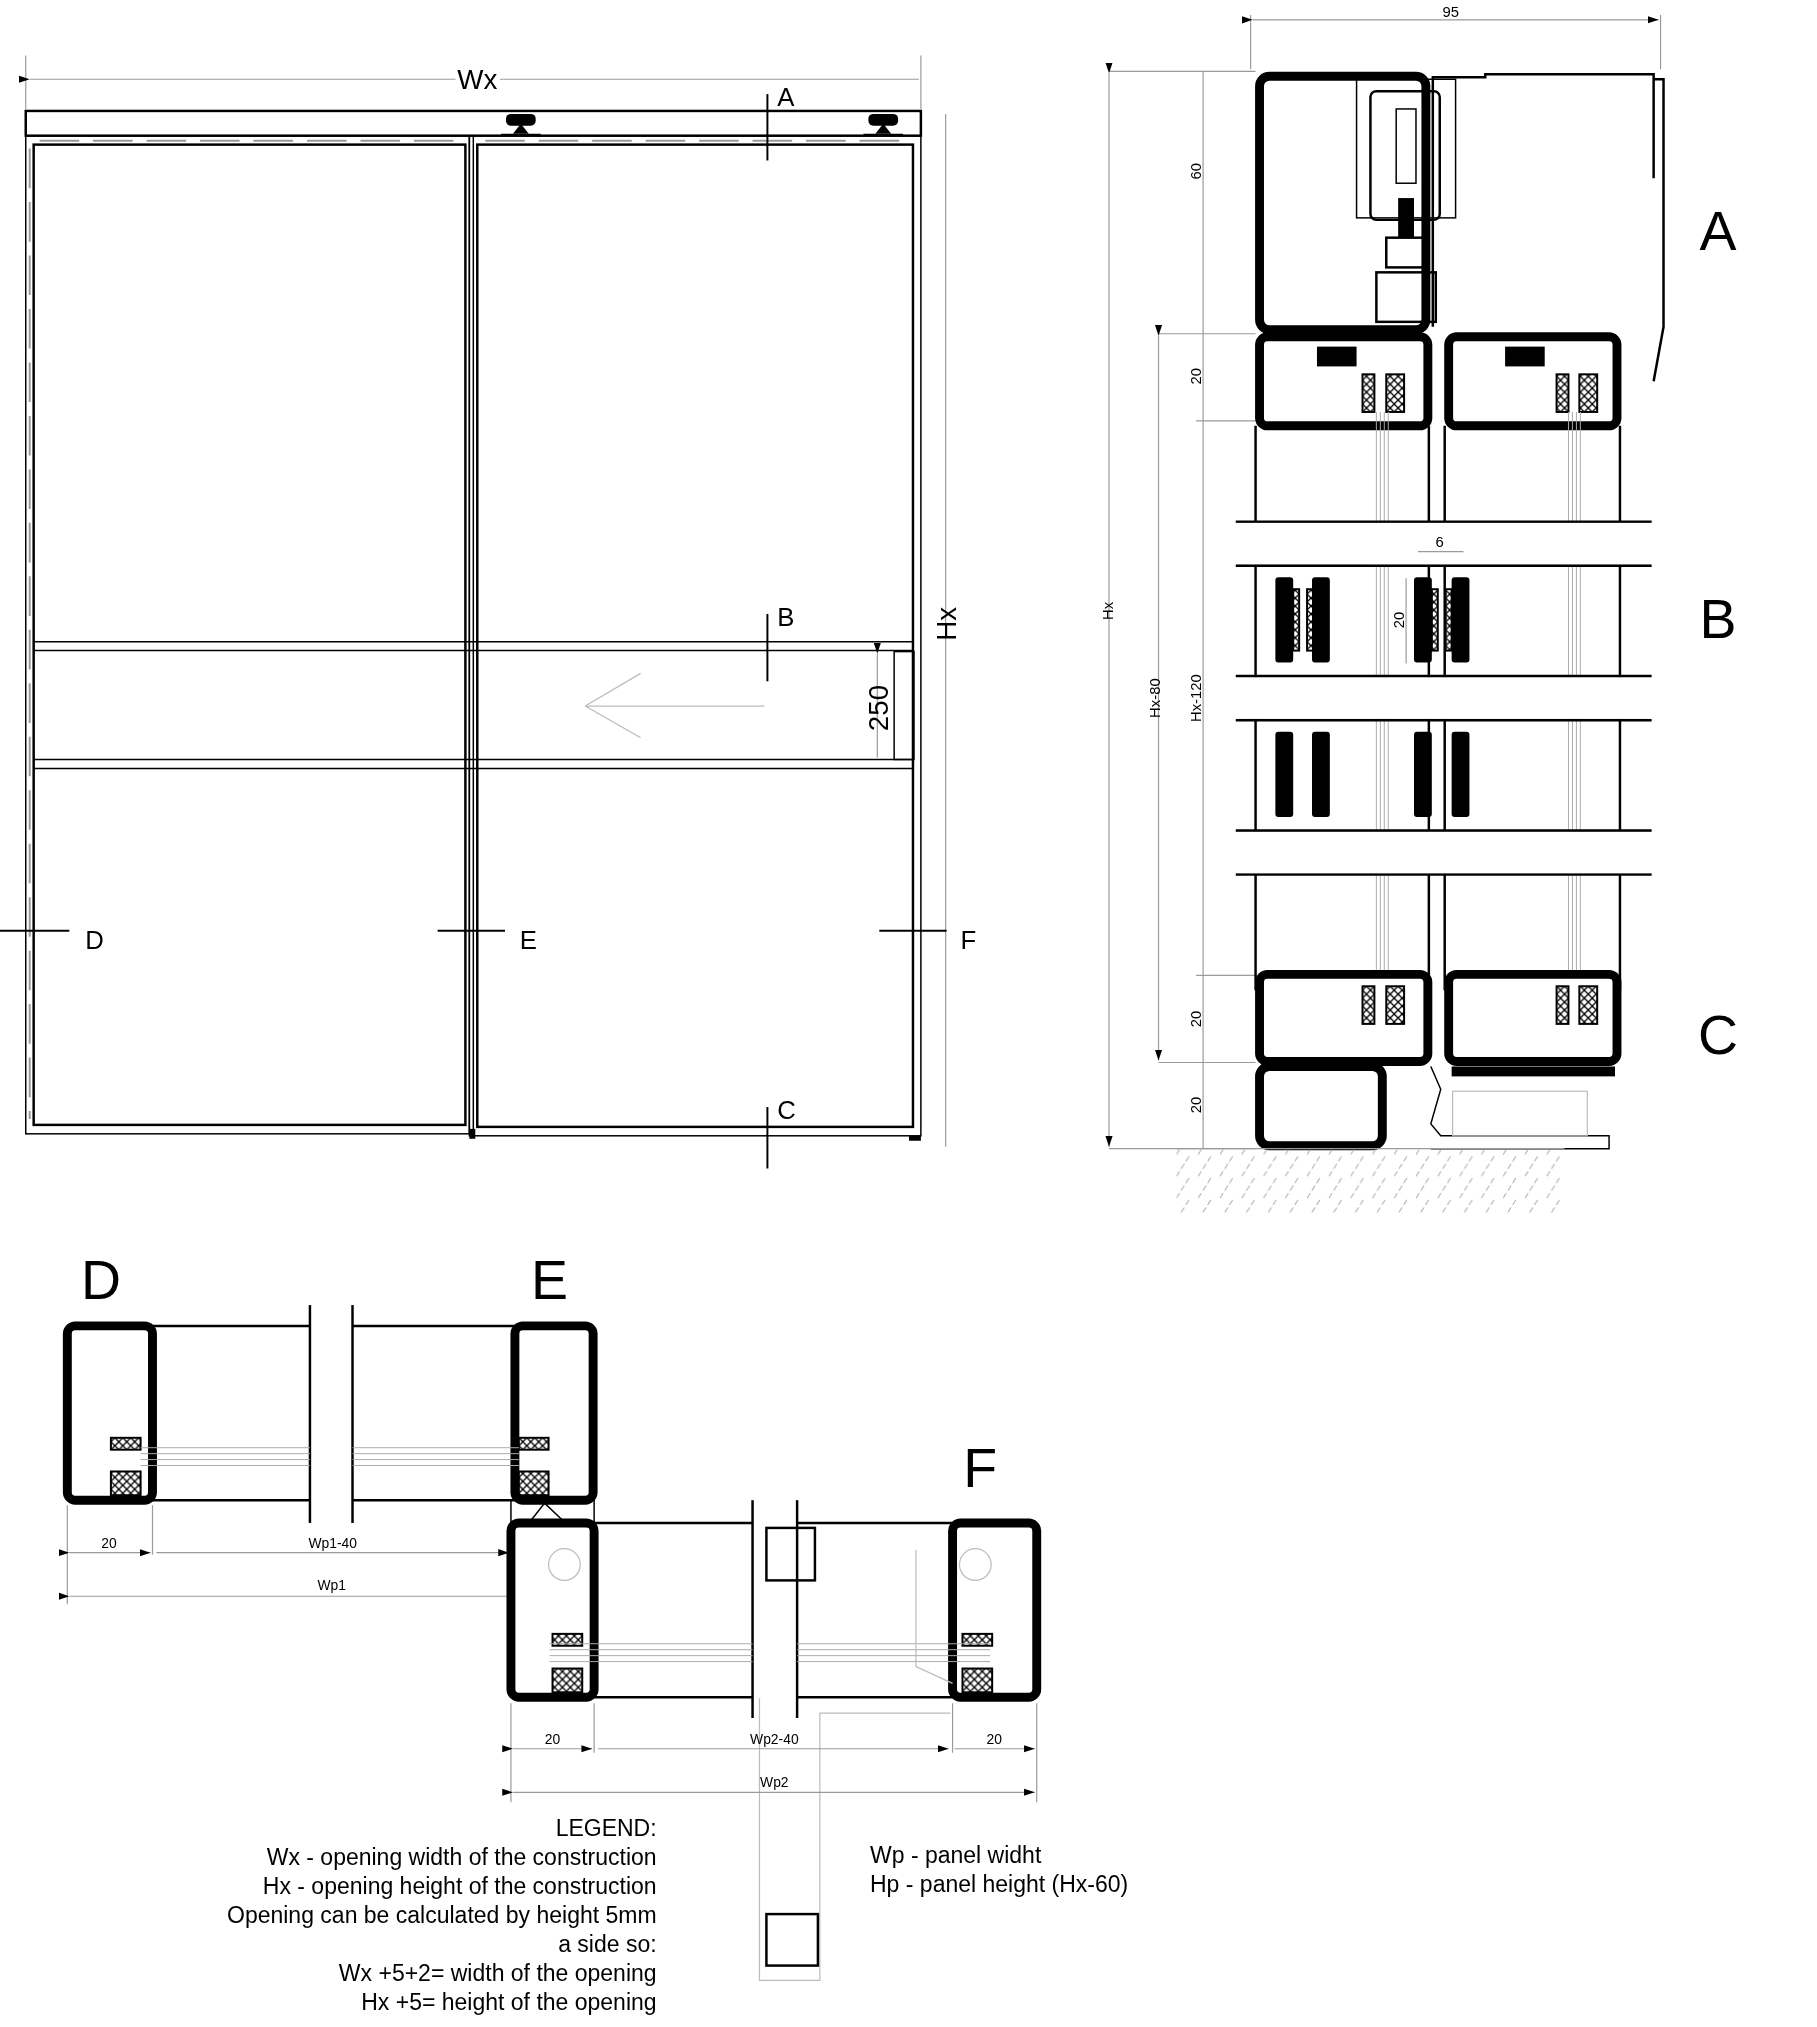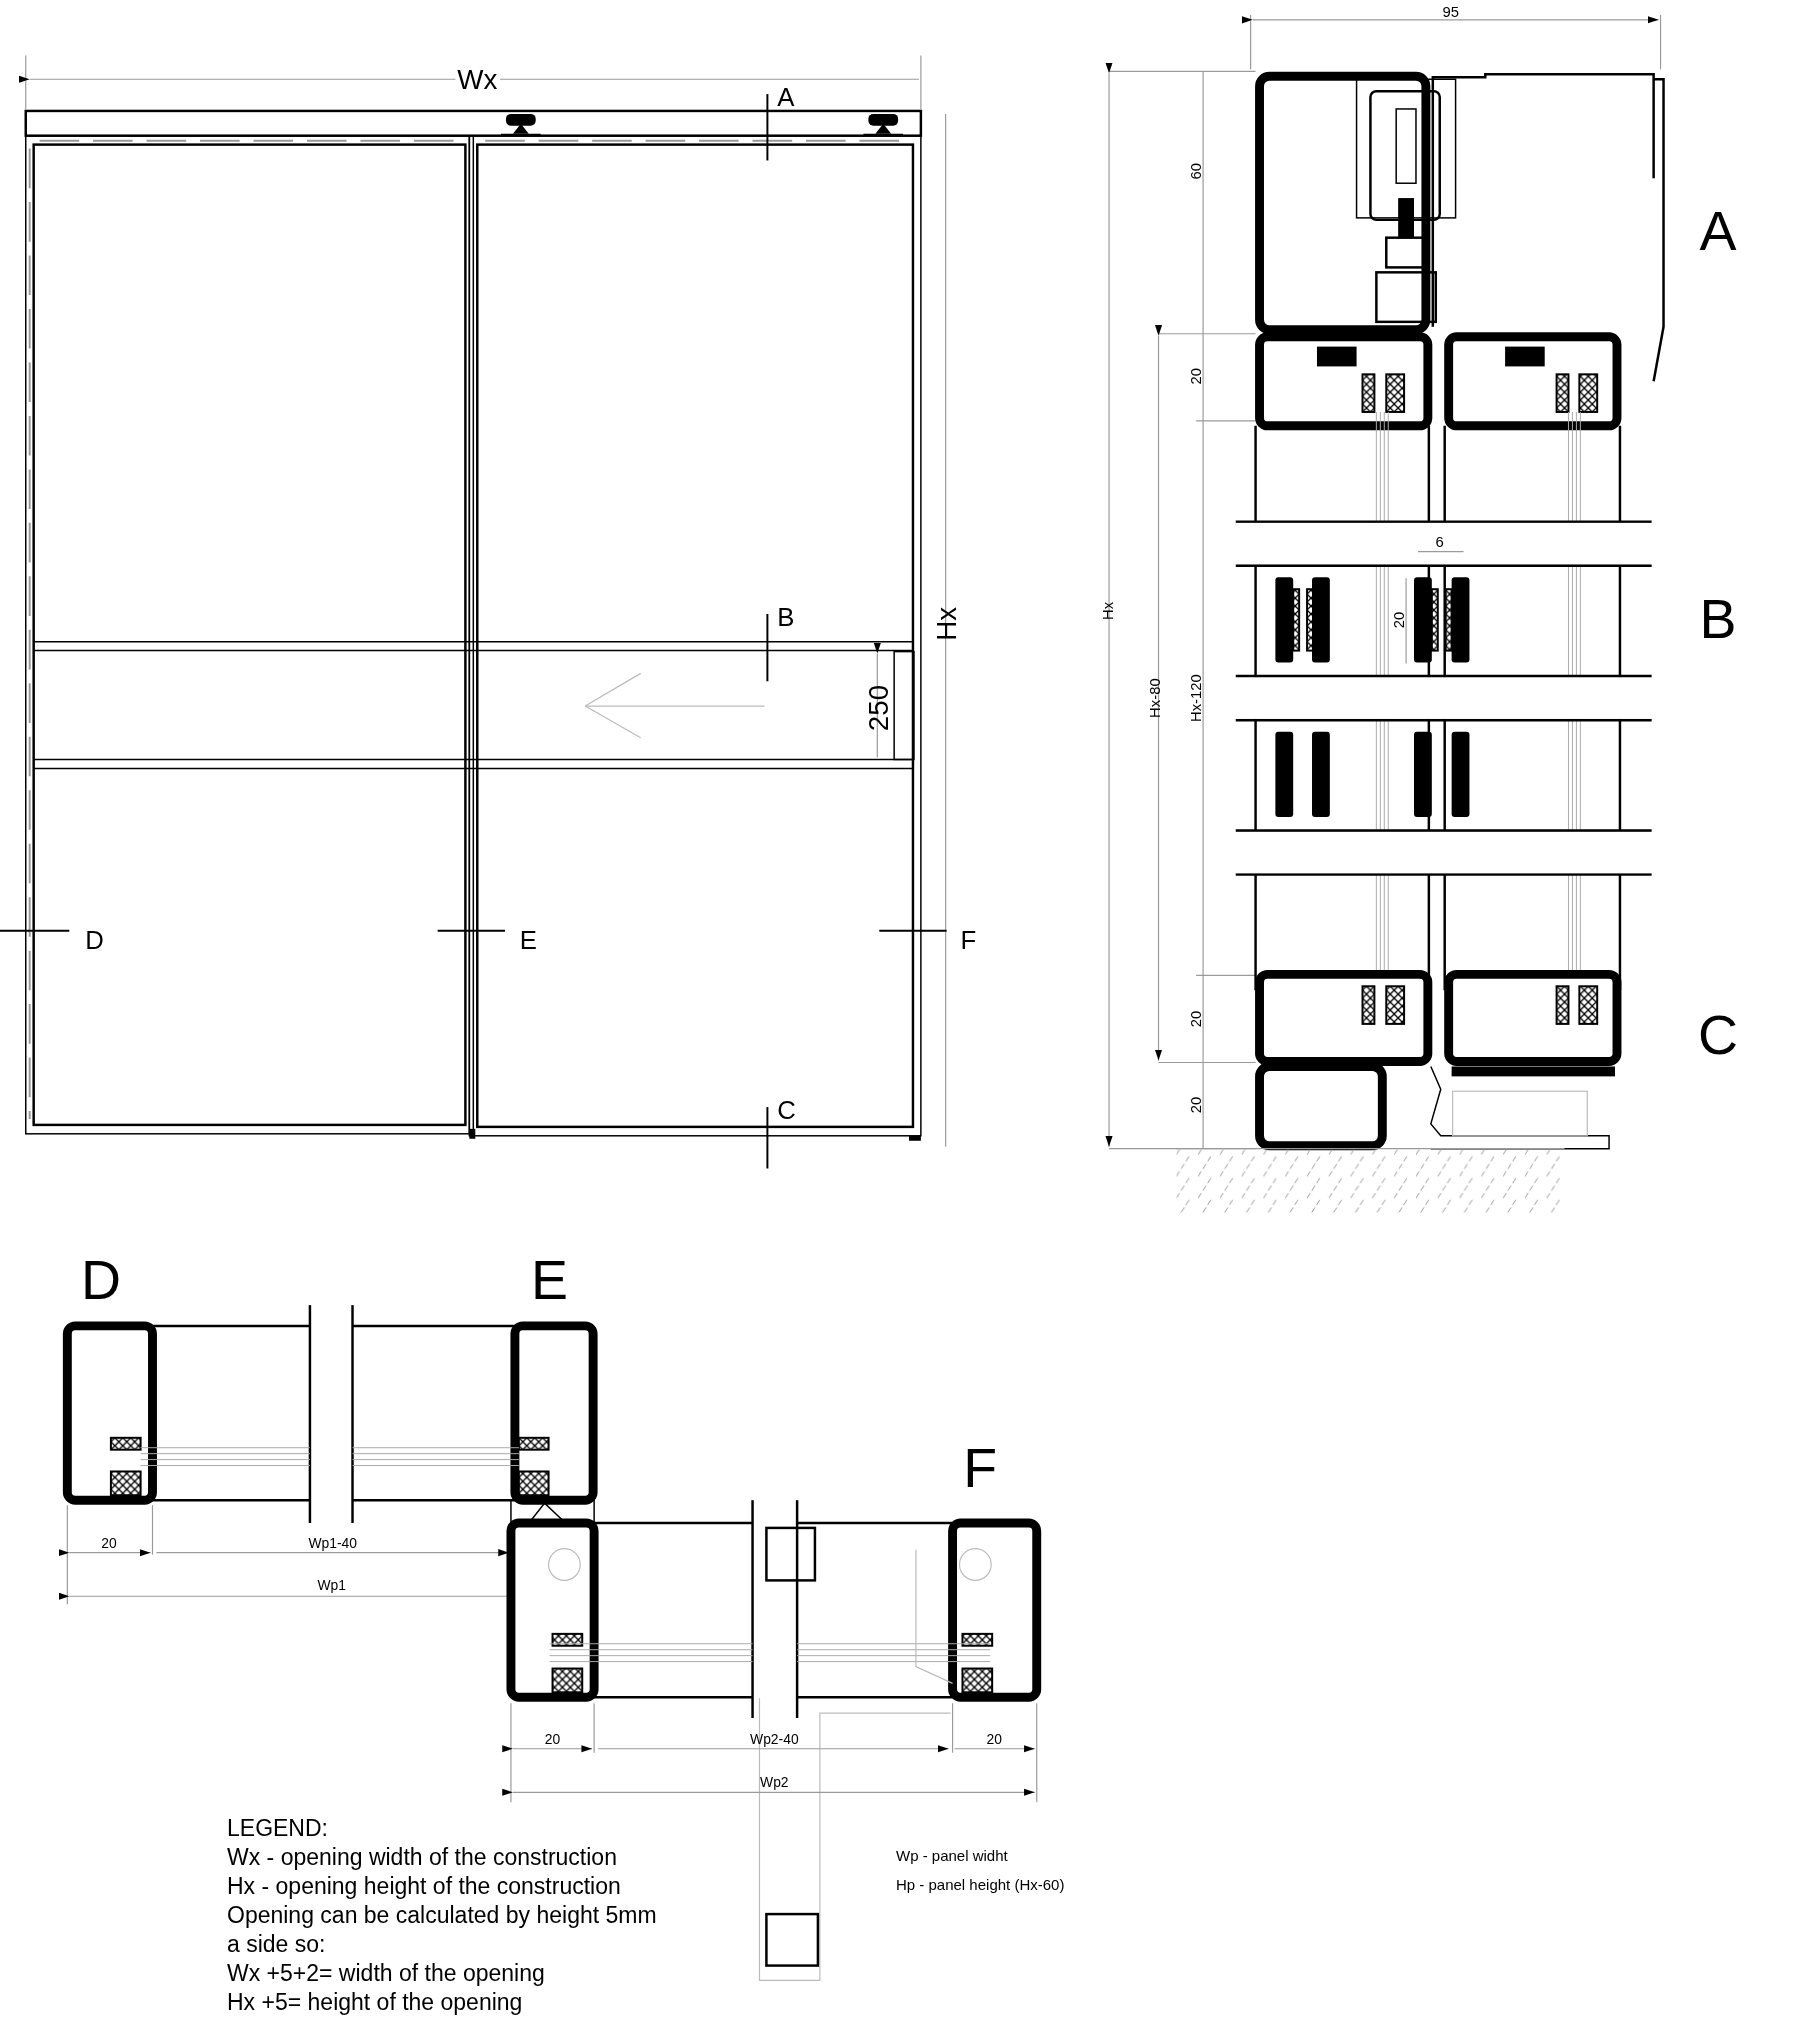--- a/index.html
+++ b/index.html
@@ -8,23 +8,23 @@
   .t{font-family:"Liberation Sans",sans-serif;fill:#000;}
   .dim{stroke:#9a9a9a;stroke-width:1.2;fill:none;}
   .thin{stroke:#000;stroke-width:1.5;fill:none;}
   .med{stroke:#000;stroke-width:2.5;fill:none;}
   .prof{stroke:#000;stroke-width:9;fill:#fff;stroke-linejoin:round;}
   .glass{stroke:#aaa;stroke-width:1;fill:none;}
   .gray{stroke:#bbb;stroke-width:1.2;fill:none;}
   .dash{stroke:#999;stroke-width:2;stroke-dasharray:40 14;fill:none;}
   .seal{fill:url(#xhatch);stroke:#000;stroke-width:2;}
   .blk{fill:#000;}
-  .legend{position:absolute;left:227px;top:1814px;font-size:23px;line-height:29px;}
+  .legend{position:absolute;left:227px;top:1814px;font-size:23px;line-height:29px;text-align:right;}
   .legend div{white-space:nowrap;}
-  .legend2{position:absolute;left:896px;top:1841px;font-size:15px;line-height:29px;}
+  .legend2{position:absolute;left:870px;top:1841px;font-size:23px;line-height:29px;}
 </style>
 </head>
 <body>
 
 <svg width="1818" height="2028" viewBox="0 0 1836 2048">
   <defs>
     <pattern id="xhatch" width="8" height="8" patternUnits="userSpaceOnUse">
       <rect width="8" height="8" fill="#fff"></rect>
       <path d="M0 0L8 8M8 0L0 8" stroke="#000" stroke-width="1.3"></path>
     </pattern>

